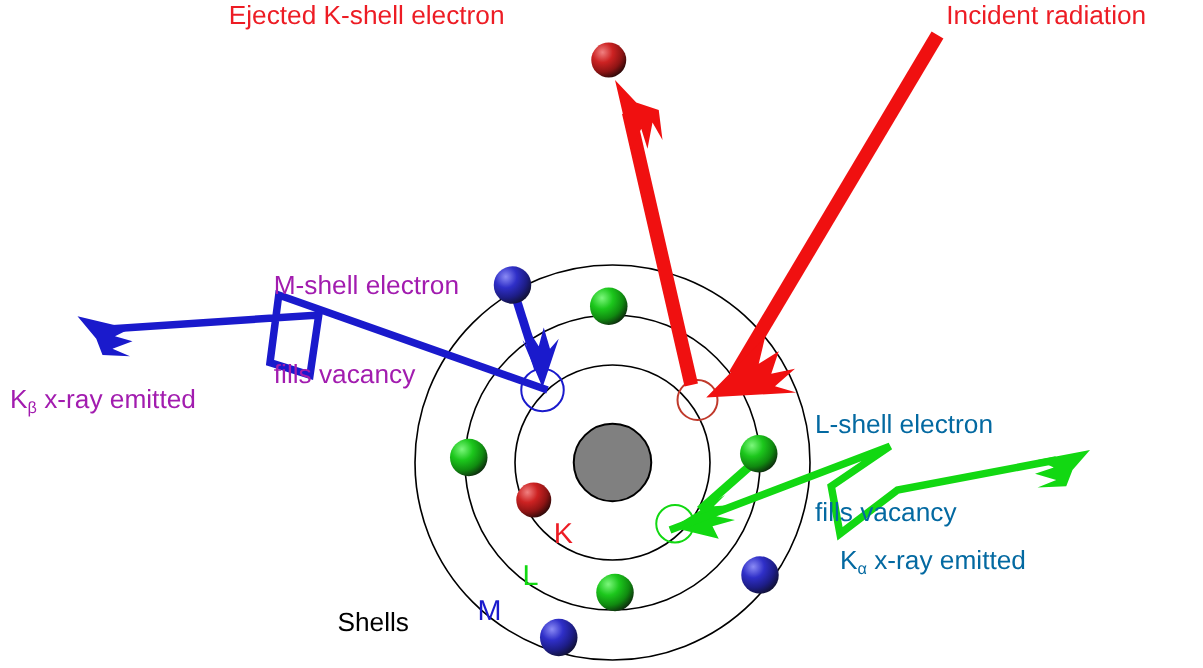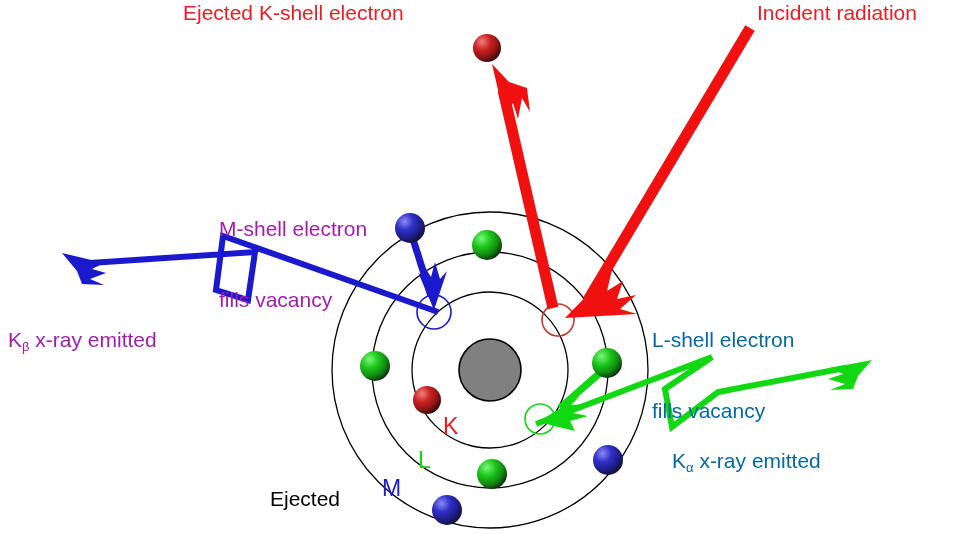--- a/index.html
+++ b/index.html
@@ -143,26 +143,26 @@
   <div class="lbl blue" style="left:219px; top:170px;">
     <div>M-shell electron</div>
     <div>fills vacancy</div>
   </div>
 
   <div class="lbl green" style="left:652px; top:281px;">
     <div>L-shell electron</div>
     <div>fills vacancy</div>
   </div>
 
-  <div class="lbl blue" style="left:8px; top:328px;"><span>K</span><sub>β</sub><span> x-ray emitted</span></div>
+  <div class="lbl blue" style="left:8px; top:308px;"><span>K</span><sub>β</sub><span> x-ray emitted</span></div>
 
-  <div class="lbl green" style="left:672px; top:449px;"><span>K</span><sub>α</sub><span> x-ray emitted</span></div>
+  <div class="lbl green" style="left:672px; top:437px;"><span>K</span><sub>α</sub><span> x-ray emitted</span></div>
 
   <div class="lbl black" style="left:270px; top:440px;">
-    <div>Ejected</div>
+    <div>Shells</div>
     
   </div>
 
   <div class="shell-letter k" style="left:443px; top:413px;">K</div>
   <div class="shell-letter l" style="left:418px; top:447px;">L</div>
   <div class="shell-letter m" style="left:382px; top:475px;">M</div>
 
 </div>
 
 </body></html>

